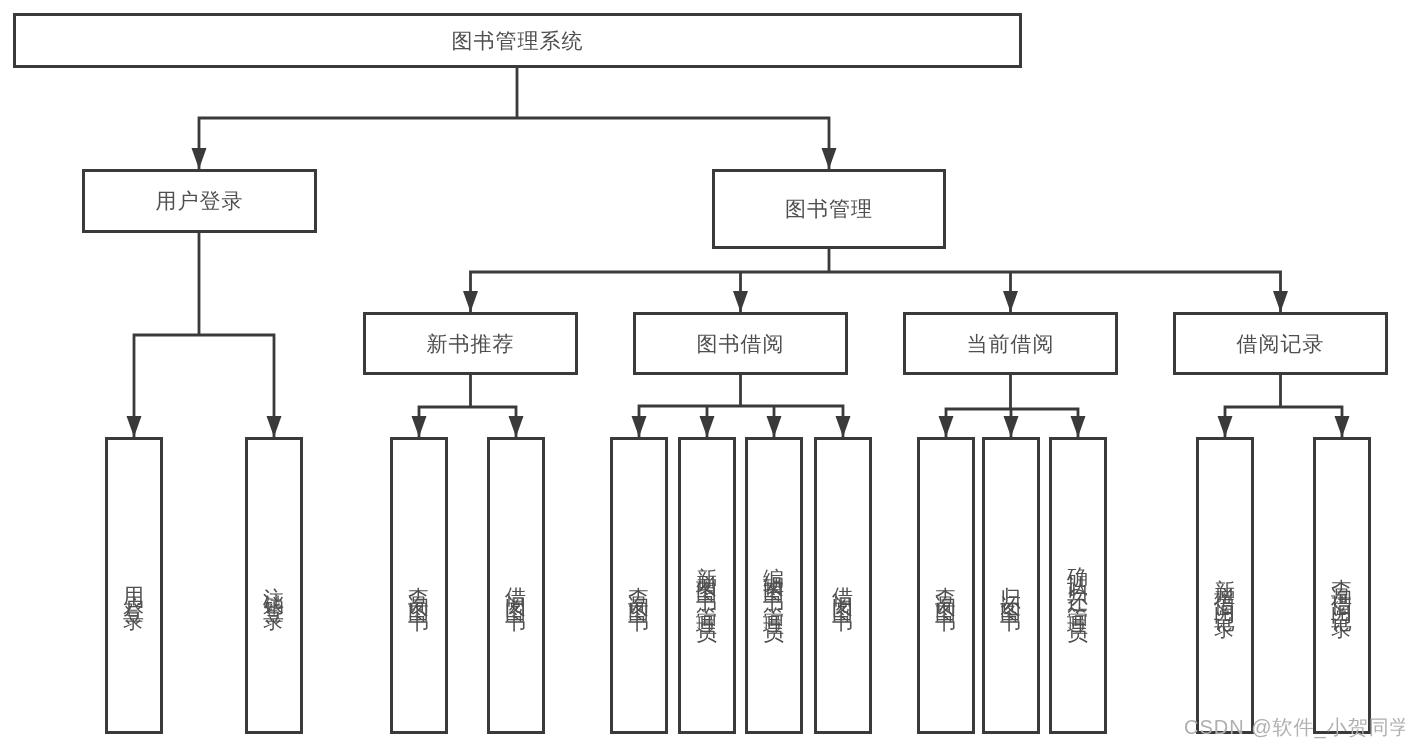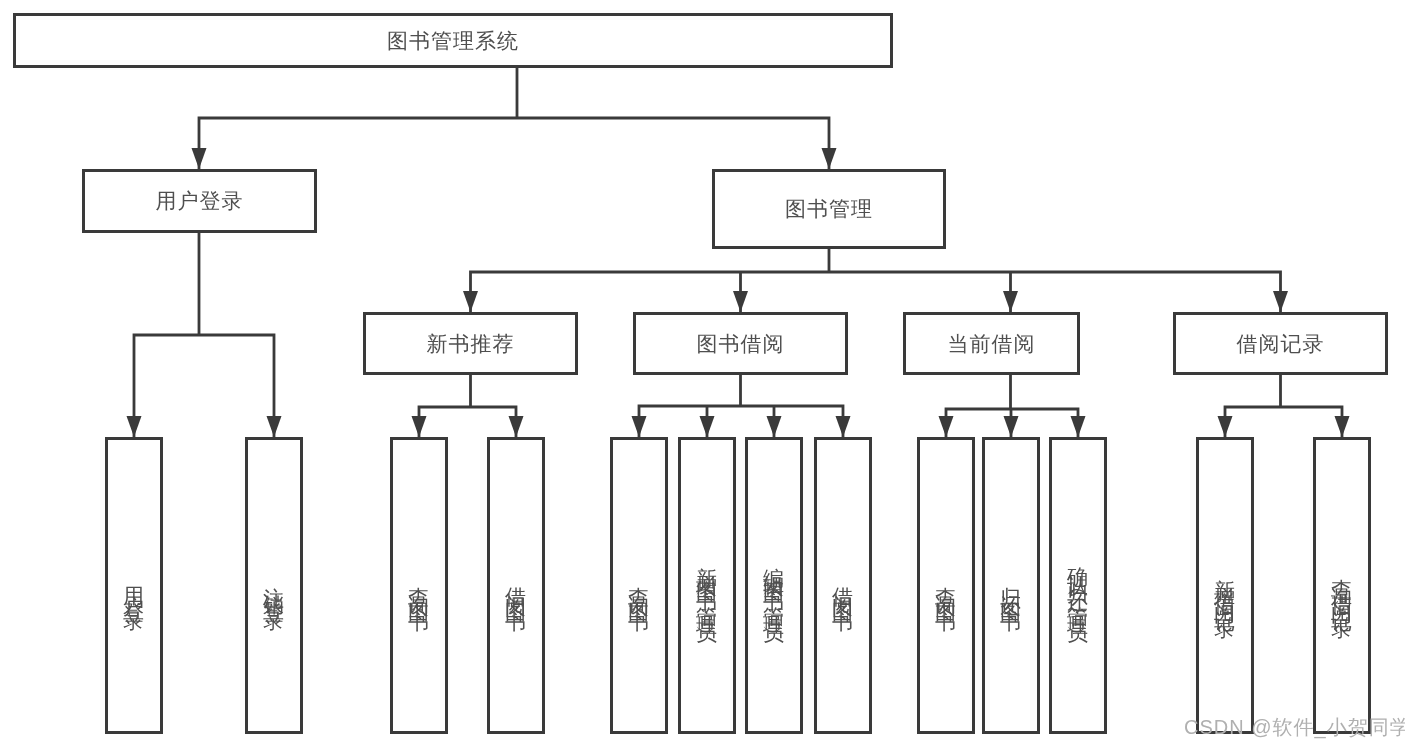--- a/index.html
+++ b/index.html
@@ -64,38 +64,38 @@
     <use href="#arw" x="707" y="437" class="arw"></use>
     <use href="#arw" x="774" y="437" class="arw"></use>
     <use href="#arw" x="843" y="437" class="arw"></use>
     <use href="#arw" x="946" y="437" class="arw"></use>
     <use href="#arw" x="1011" y="437" class="arw"></use>
     <use href="#arw" x="1078" y="437" class="arw"></use>
     <use href="#arw" x="1225" y="437" class="arw"></use>
     <use href="#arw" x="1342" y="437" class="arw"></use>
   </svg>
 
-  <div class="node hnode" style="left:13px;top:13px;width:880px;height:55px;">
+  <div class="node hnode" style="left:13px;top:13px;width:1009px;height:55px;">
     <span class="label">图书管理系统</span>
   </div>
 
   <div class="node hnode" style="left:82px;top:169px;width:235px;height:64px;">
     <span class="label">用户登录</span>
   </div>
   <div class="node hnode" style="left:712px;top:169px;width:234px;height:80px;">
     <span class="label">图书管理</span>
   </div>
 
   <div class="node hnode" style="left:363px;top:312px;width:215px;height:63px;">
     <span class="label">新书推荐</span>
   </div>
   <div class="node hnode" style="left:633px;top:312px;width:215px;height:63px;">
     <span class="label">图书借阅</span>
   </div>
-  <div class="node hnode" style="left:903px;top:312px;width:177px;height:63px;">
+  <div class="node hnode" style="left:903px;top:312px;width:215px;height:63px;">
     <span class="label">当前借阅</span>
   </div>
   <div class="node hnode" style="left:1173px;top:312px;width:215px;height:63px;">
     <span class="label">借阅记录</span>
   </div>
 
   <div class="node vnode" style="left:105px;top:437px;width:58px;height:297px;">
     <span class="label">用户登录</span>
   </div>
   <div class="node vnode" style="left:245px;top:437px;width:58px;height:297px;">

